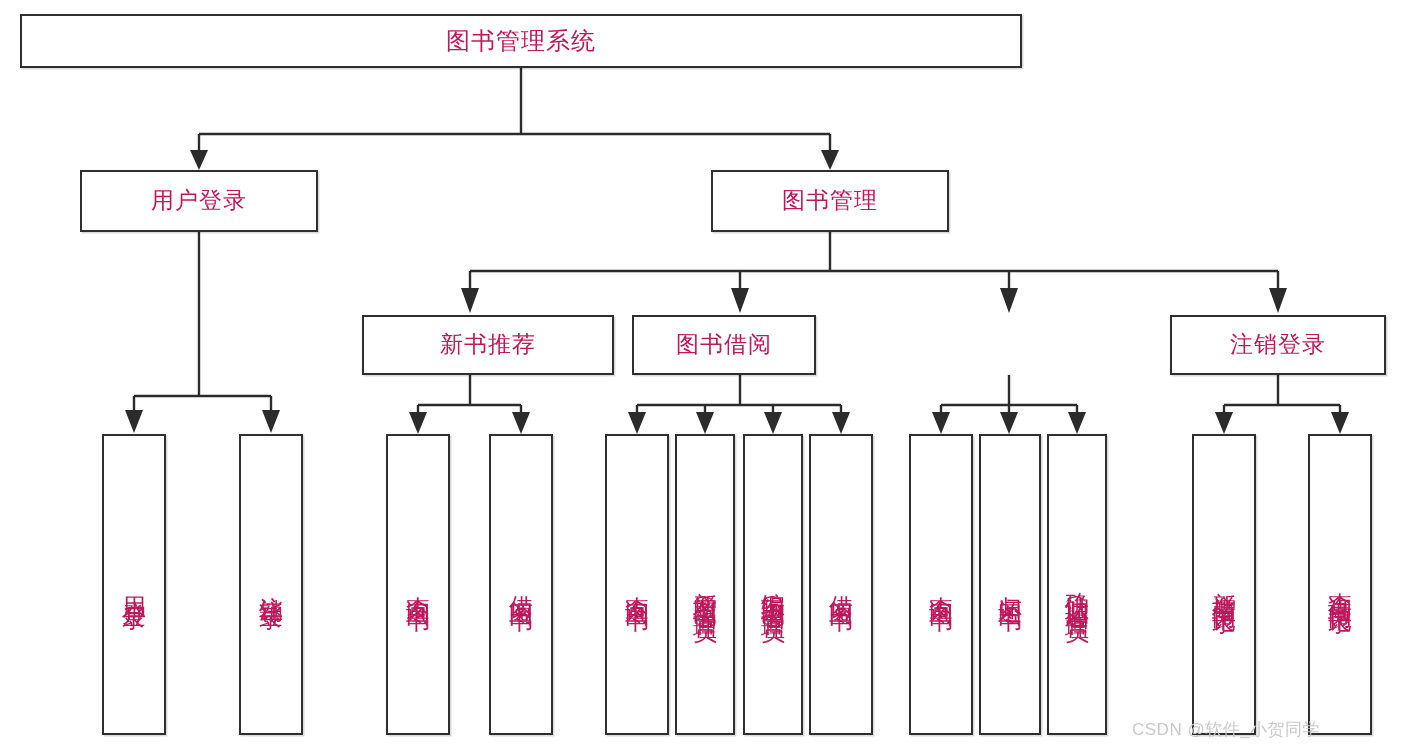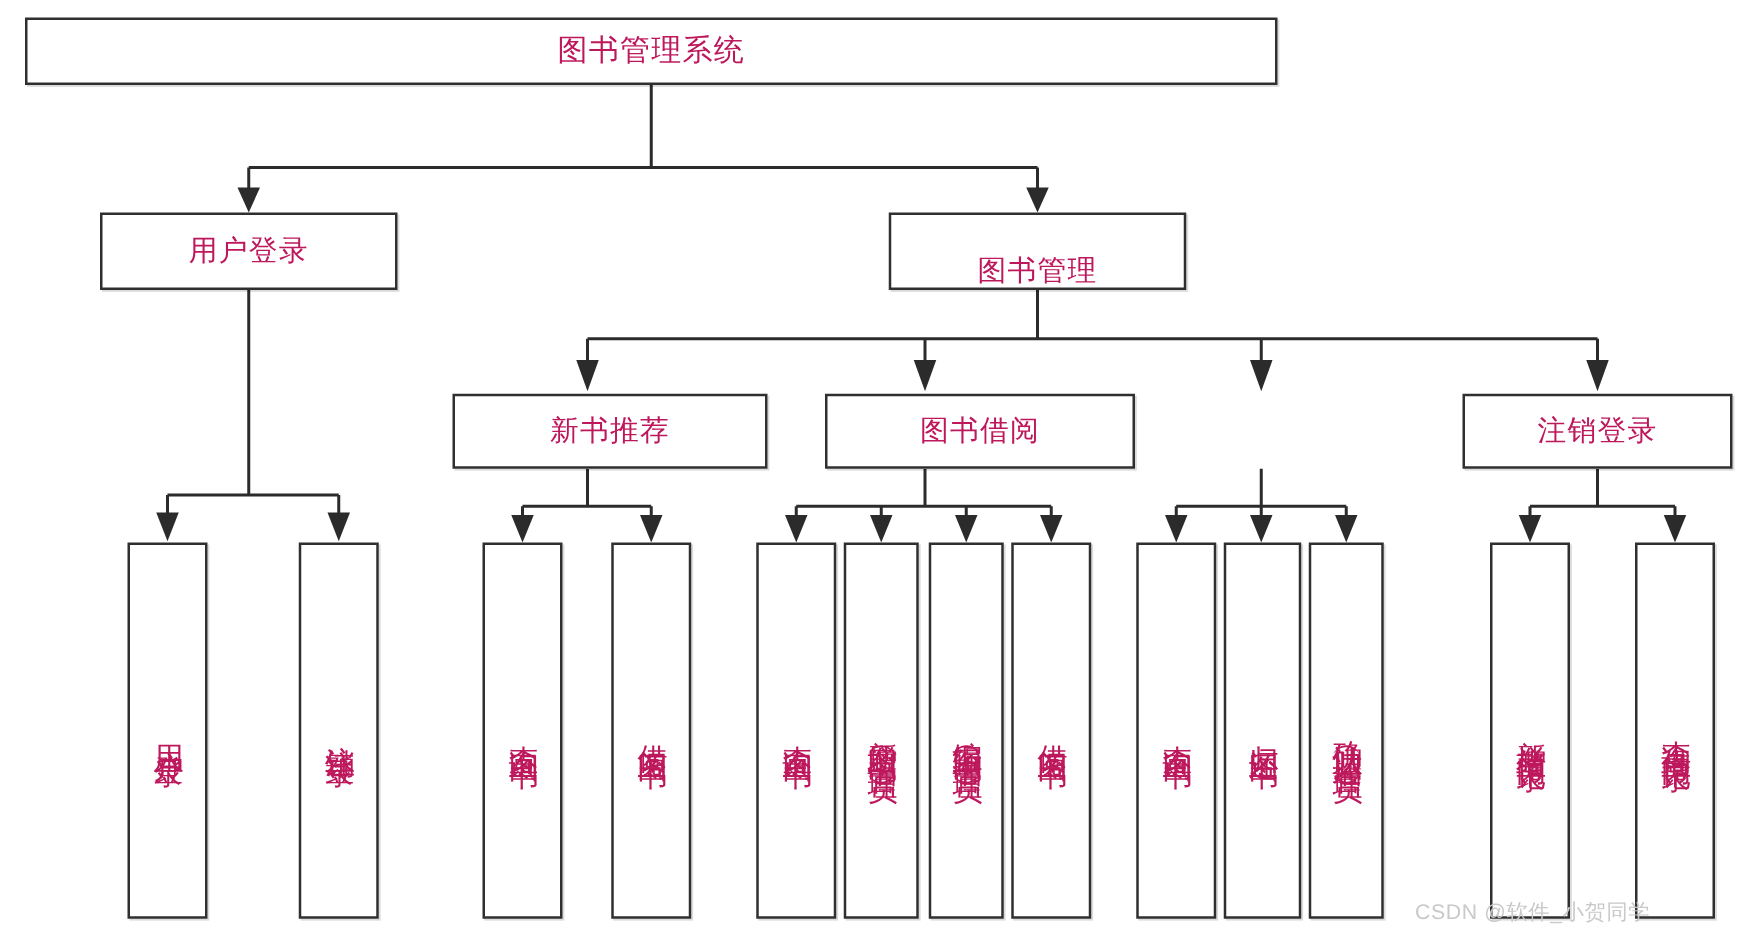--- a/index.html
+++ b/index.html
@@ -157,29 +157,29 @@
   </svg>
 
   <div class="node h root" style="left:20px; top:14px; width:1002px; height:54px;">
     <span class="label">图书管理系统</span>
   </div>
 
   <div class="node h" style="left:80px; top:170px; width:238px; height:62px;">
     <span class="label">用户登录</span>
   </div>
 
-  <div class="node h" style="left:711px; top:170px; width:238px; height:62px;align-items:flex-end;">
+  <div class="node h" style="left:711px; top:170px; width:238px; height:62px;">
     <span class="label">图书管理</span>
   </div>
 
   <div class="node h" style="left:362px; top:315px; width:252px; height:60px;">
     <span class="label">新书推荐</span>
   </div>
 
-  <div class="node h" style="left:632px; top:315px; width:248px; height:60px;margin-left:28px;">
+  <div class="node h" style="left:632px; top:315px; width:184px; height:60px;">
     <span class="label">图书借阅</span>
   </div>
 
 
   <div class="node h" style="left:1170px; top:315px; width:216px; height:60px;">
     <span class="label">注销登录</span>
   </div>
 
   <div class="node v" style="left:102px; top:434px; width:64px; height:301px;">
     <span class="label">用户登录</span>

